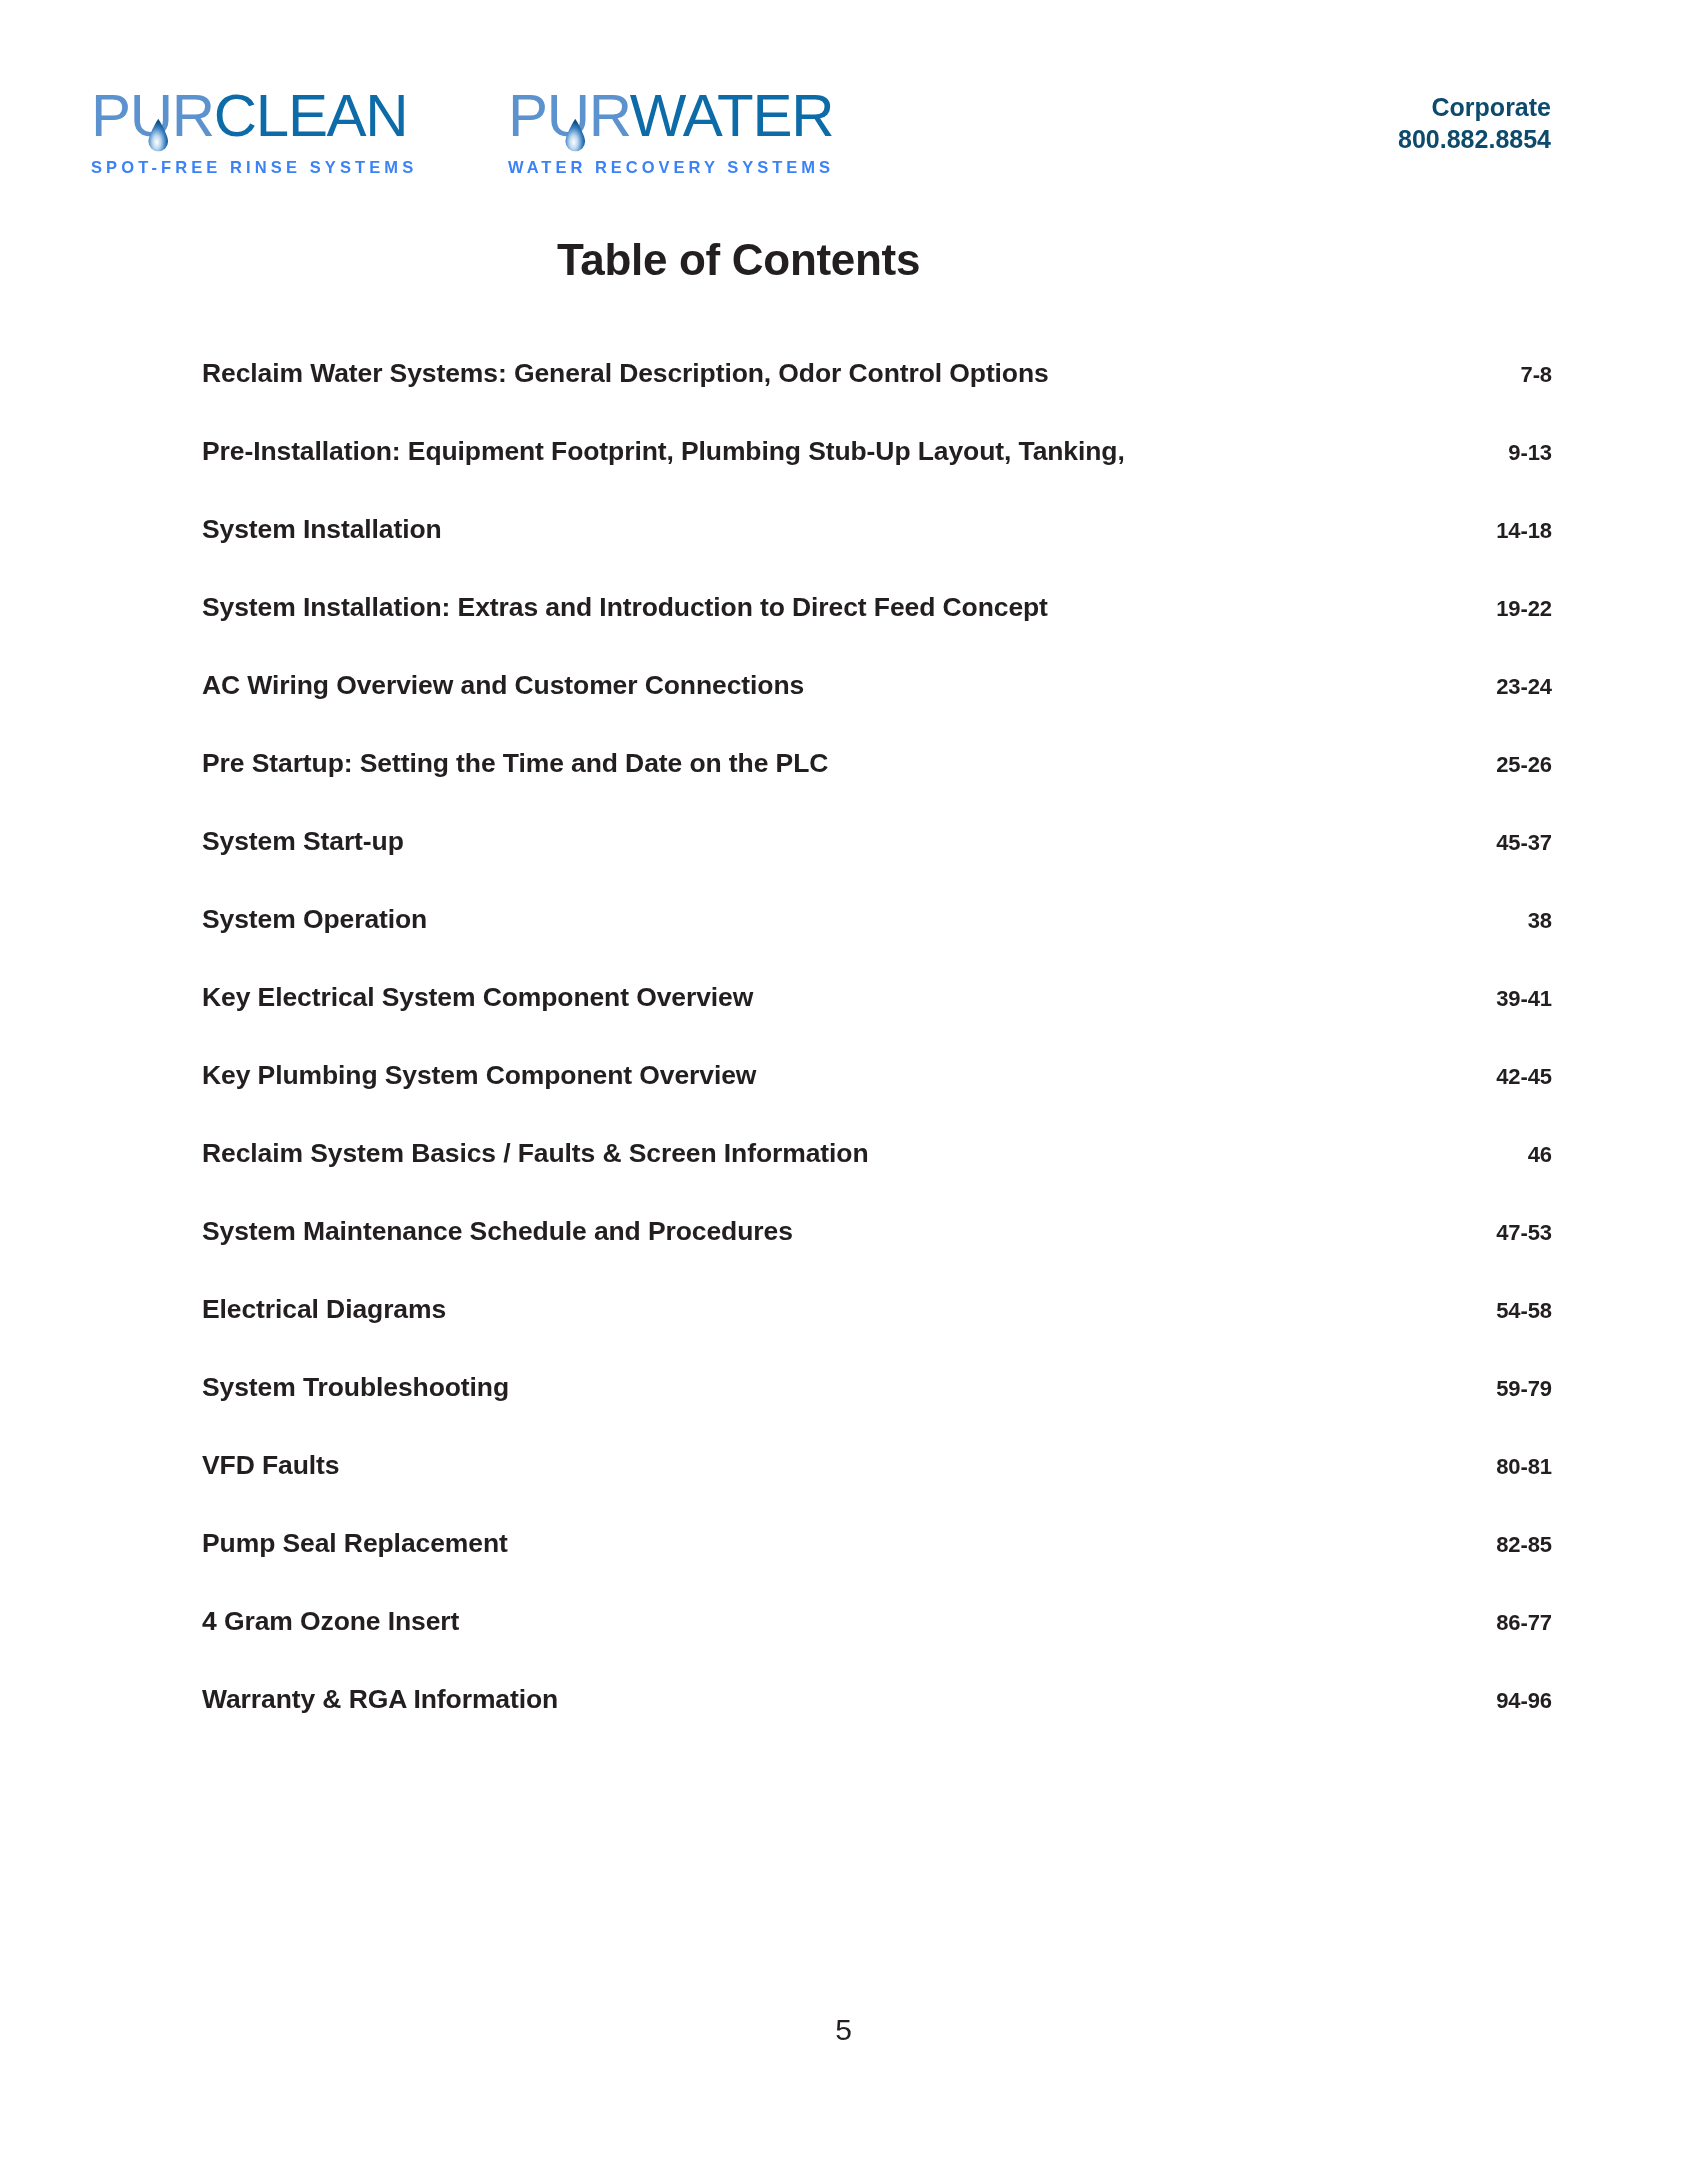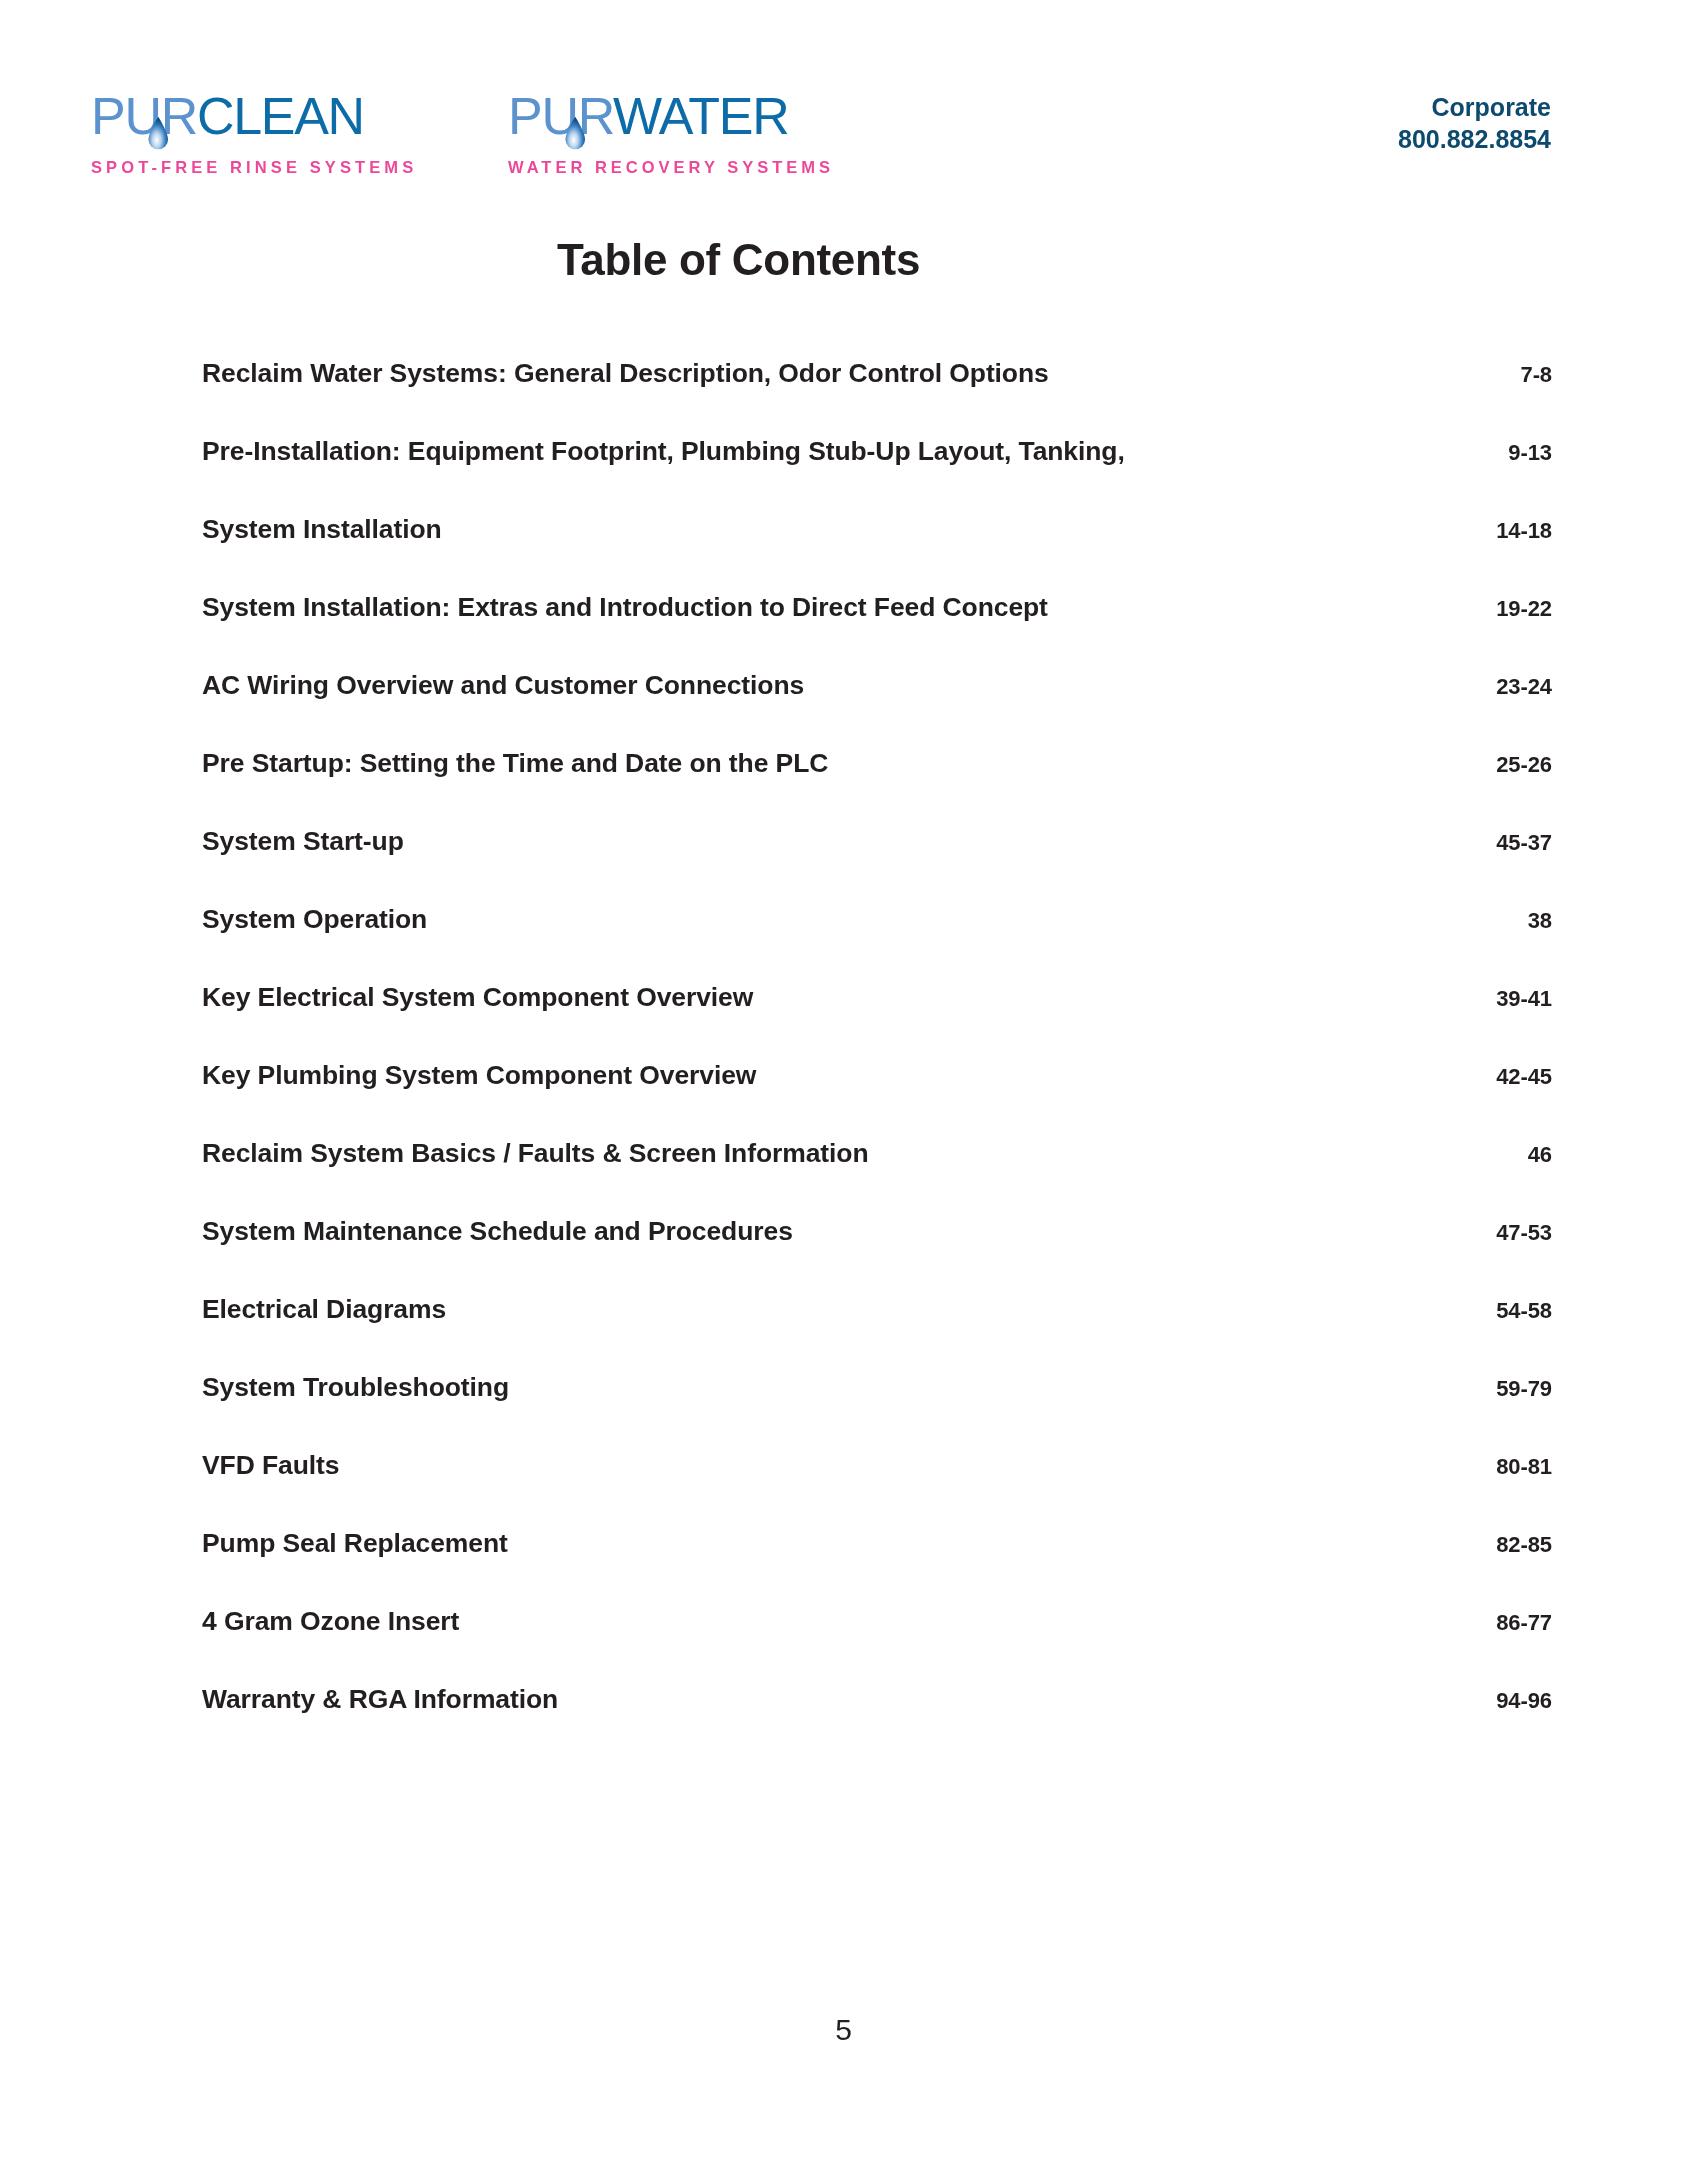--- a/index.html
+++ b/index.html
@@ -29,21 +29,21 @@
     position: absolute;
     top: 0;
   }
   .logo-purclean { left: 91px; }
   .logo-purwater { left: 508px; }
 
   .wordmark {
     position: relative;
     font-family: "Liberation Sans", sans-serif;
     font-weight: 400;
-    font-size: 52px;
+    font-size: 60px;
     line-height: 74px;
     letter-spacing: -1.3px;
     white-space: nowrap;
     height: 74px;
   }
   .wm-light {
     color: #5C92CE;
   }
   .wm-dark {
     color: #0D6CA8;
@@ -60,21 +60,21 @@
   .logo-purclean .droplet { left: 56px; }
   .logo-purwater .droplet { left: 56px; }
 
   .tagline {
     margin-top: 4px;
     font-family: "Liberation Sans", sans-serif;
     font-weight: 700;
     font-size: 16.5px;
     line-height: 20px;
     letter-spacing: 4.3px;
-    color: #ec4899;
+    color: #3b82f6;
     white-space: nowrap;
   }
   .logo-purclean .tagline { letter-spacing: 4.1px; }
   .logo-purwater .tagline { letter-spacing: 4px; }
 
   .corporate {
     position: absolute;
     right: 136px;
     top: 12px;
     text-align: right;

